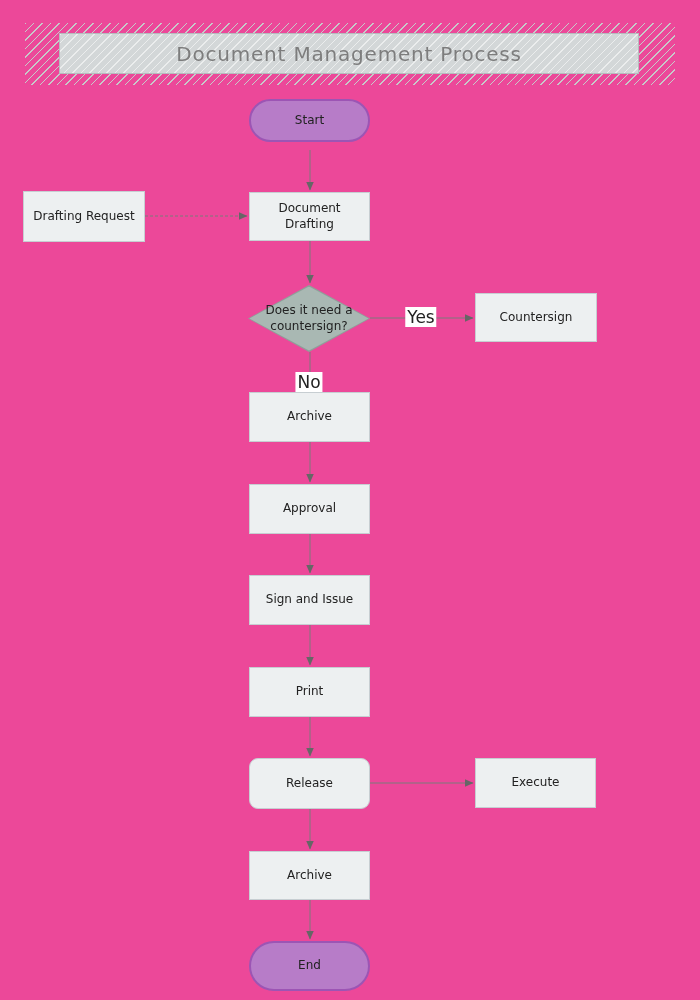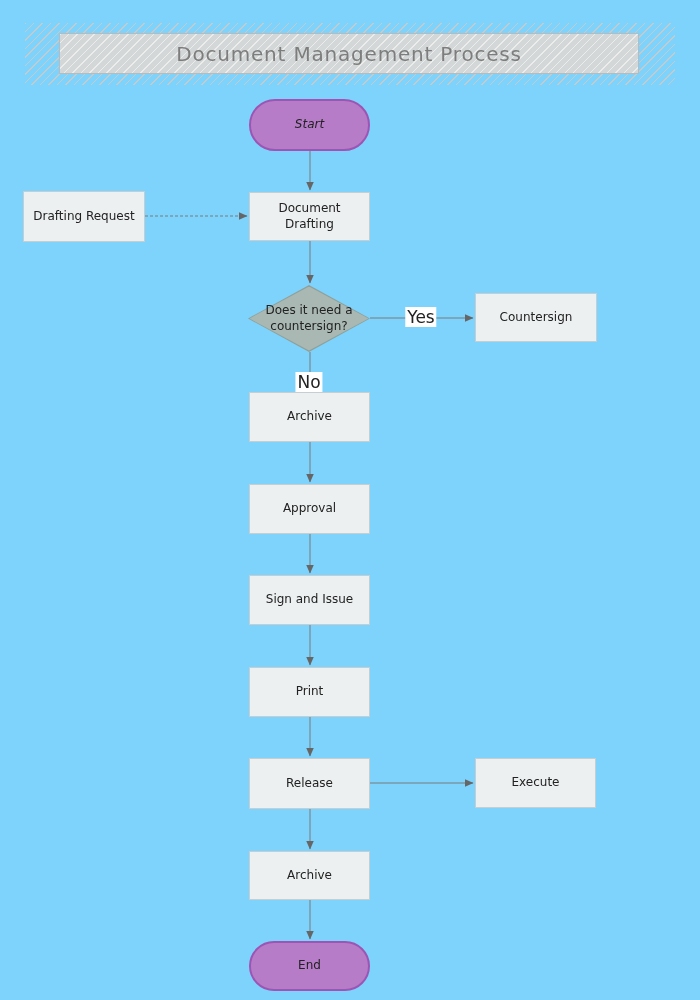--- a/index.html
+++ b/index.html
@@ -5,21 +5,21 @@
   html, body {
     margin: 0;
     padding: 0;
     background: #ffffff;
     font-family: "DejaVu Sans", "Liberation Sans", sans-serif;
   }
   .canvas {
     position: relative;
     width: 700px;
     height: 1000px;
-    background: #7dd3fc;
+    background: #ec4899;
     overflow: hidden;
   }
 
   
   .title-band {
     position: absolute;
     left: 25px; top: 23px;
     width: 650px; height: 62px;
     background-image: repeating-linear-gradient(135deg,
       #c7caca 0px, #c7caca 1px, transparent 1px, transparent 6px);
@@ -137,21 +137,21 @@
     <line x1="310" y1="352" x2="310" y2="390" marker-end="url(#arr)"></line>
     <line x1="310" y1="442" x2="310" y2="482" marker-end="url(#arr)"></line>
     <line x1="310" y1="534" x2="310" y2="573" marker-end="url(#arr)"></line>
     <line x1="310" y1="625" x2="310" y2="665" marker-end="url(#arr)"></line>
     <line x1="310" y1="717" x2="310" y2="756" marker-end="url(#arr)"></line>
     <line x1="370" y1="783" x2="473" y2="783" marker-end="url(#arr)"></line>
     <line x1="310" y1="809" x2="310" y2="849" marker-end="url(#arr)"></line>
     <line x1="310" y1="900" x2="310" y2="939" marker-end="url(#arr)"></line>
   </svg>
 
-  <div class="node terminator" style="left:249px; top:99px; width:121px; height:52px;font-style:italic;">
+  <div class="node terminator" style="left:249px; top:99px; width:121px; height:43px;">
     <span class="lbl">Start</span>
   </div>
 
   <div class="node process" style="left:249px; top:192px; width:121px; height:49px;">
     <span class="lbl wrap-narrow">Document Drafting</span>
   </div>
 
   <div class="node process" style="left:23px; top:191px; width:122px; height:51px;">
     <span class="lbl">Drafting Request</span>
   </div>
@@ -175,21 +175,21 @@
   </div>
 
   <div class="node process" style="left:249px; top:575px; width:121px; height:50px;">
     <span class="lbl">Sign and Issue</span>
   </div>
 
   <div class="node process" style="left:249px; top:667px; width:121px; height:50px;">
     <span class="lbl">Print</span>
   </div>
 
-  <div class="node process" style="left:249px; top:758px; width:121px; height:51px;">
+  <div class="node process" style="left:249px; top:758px; width:121px; height:51px;border-radius:9px;">
     <span class="lbl">Release</span>
   </div>
 
   <div class="node process" style="left:475px; top:758px; width:121px; height:50px;">
     <span class="lbl">Execute</span>
   </div>
 
   <div class="node process" style="left:249px; top:851px; width:121px; height:49px;">
     <span class="lbl">Archive</span>
   </div>

